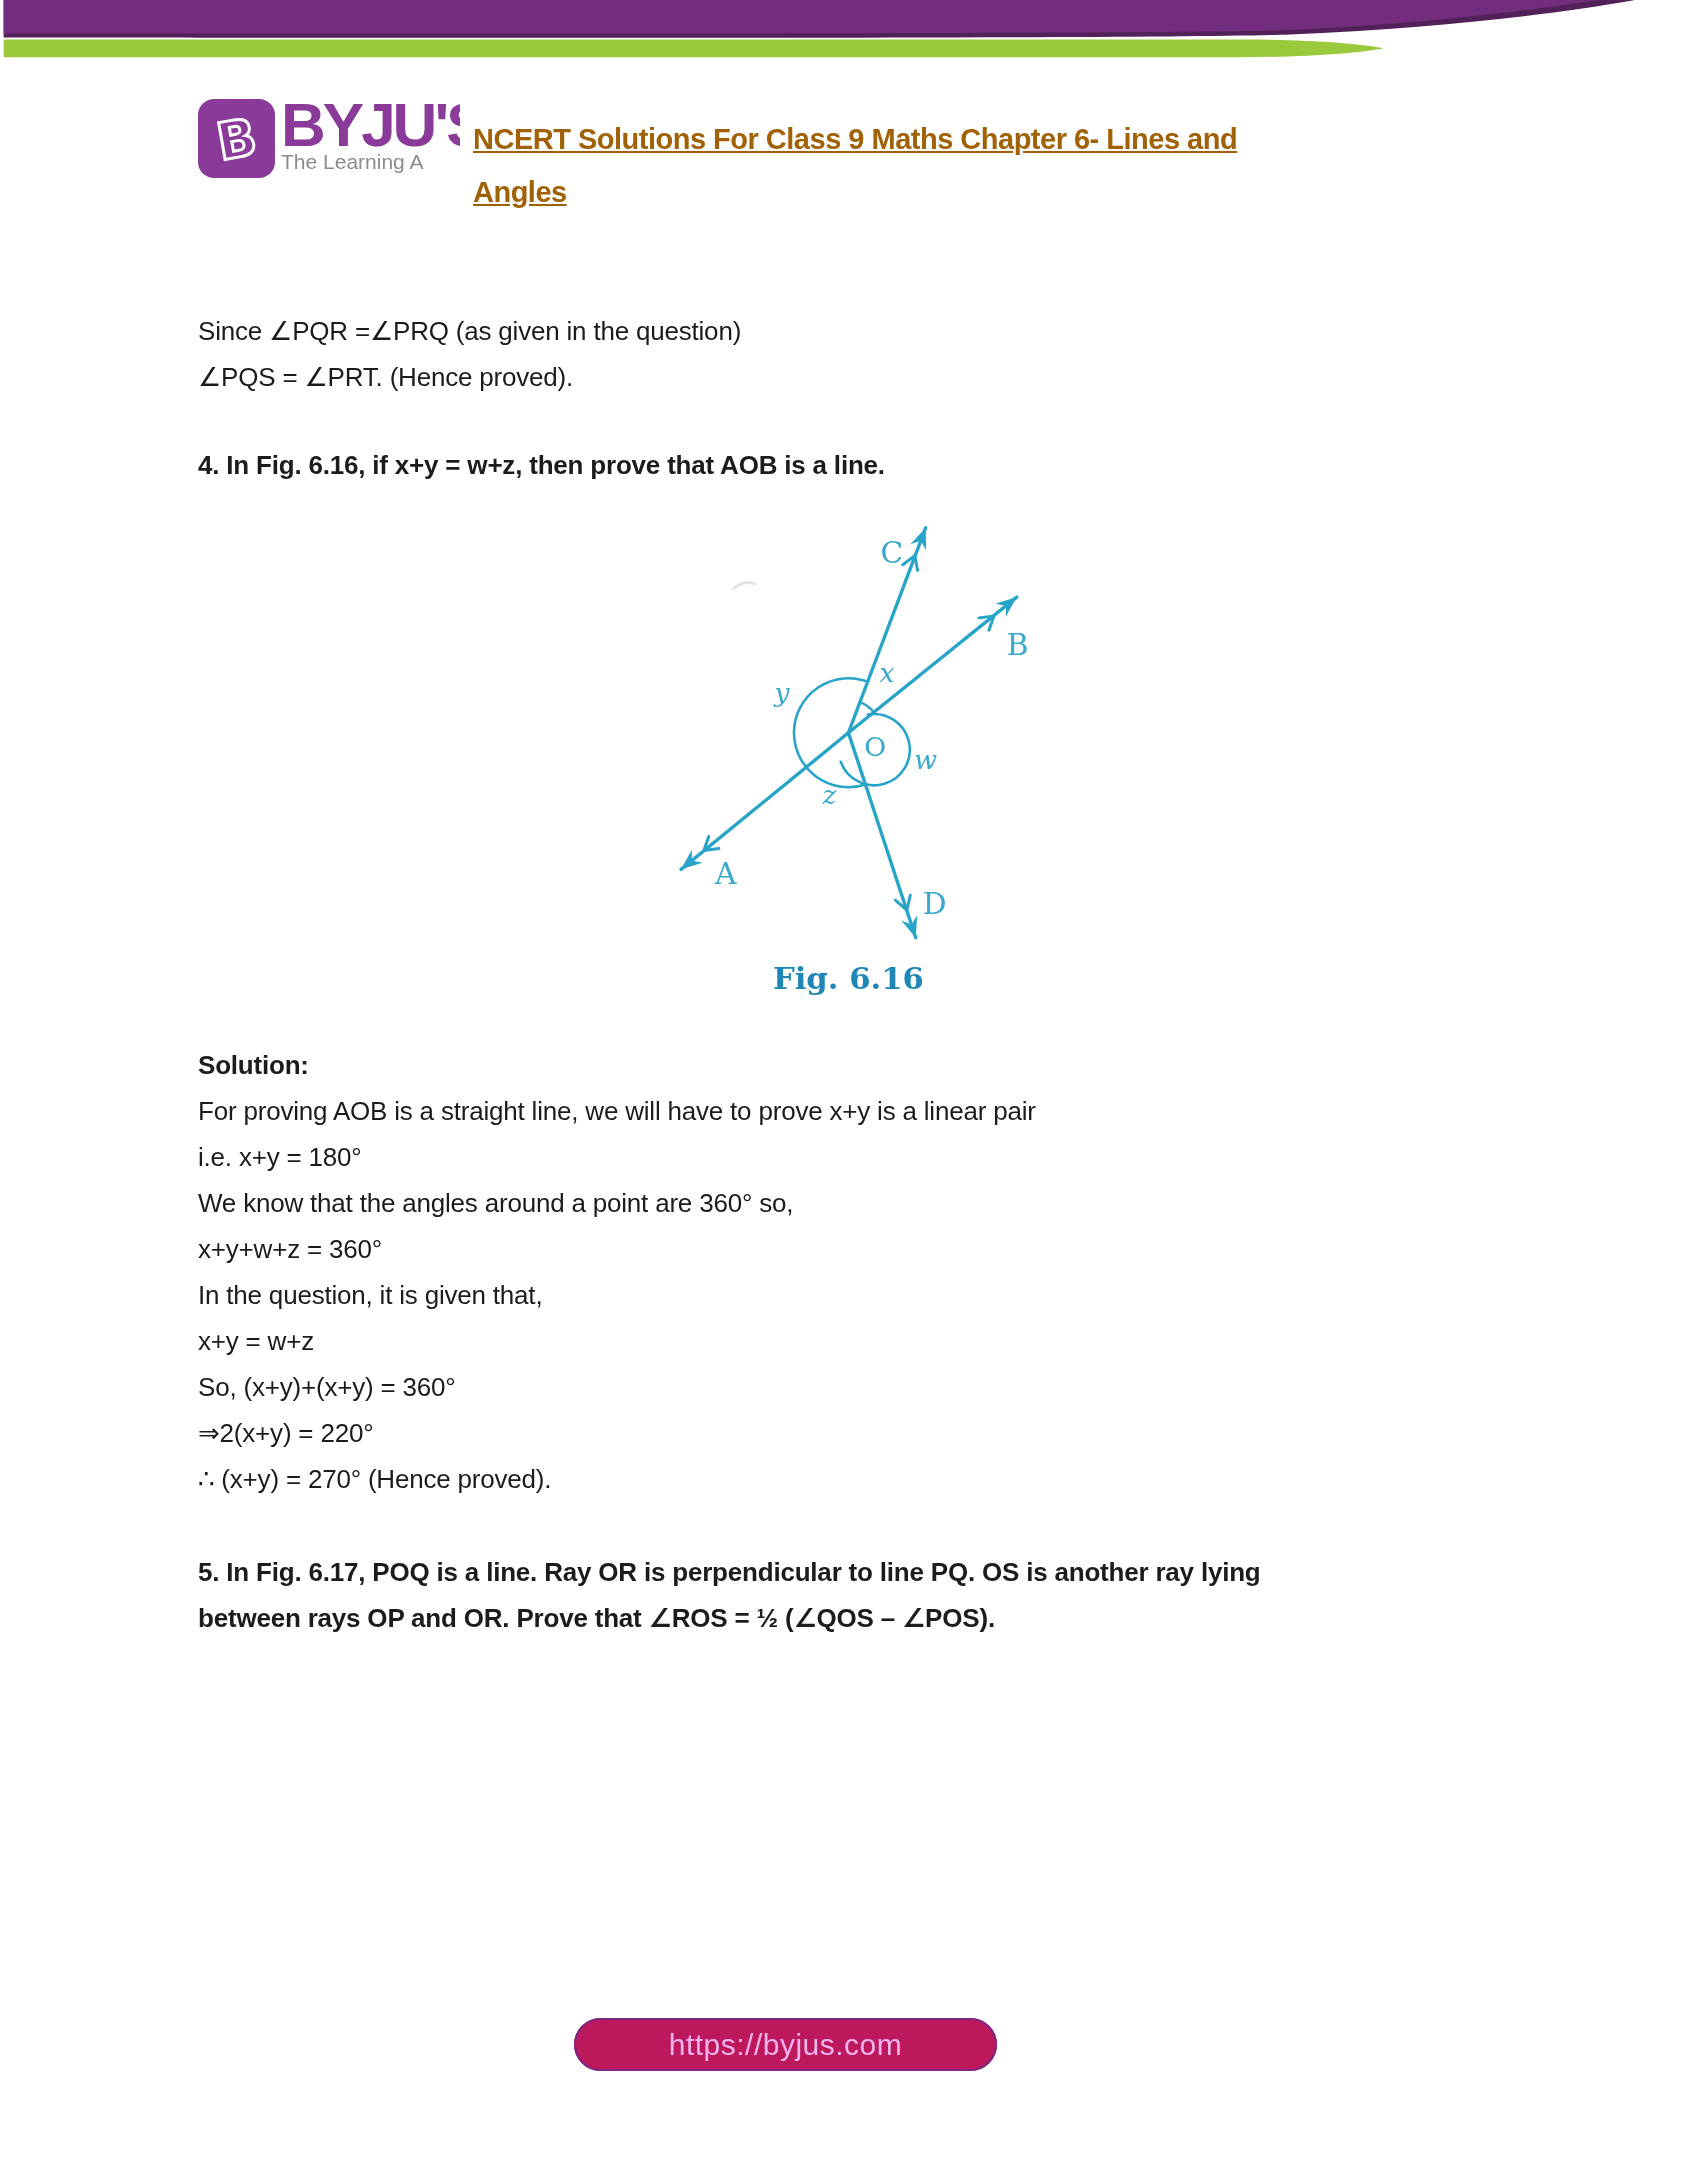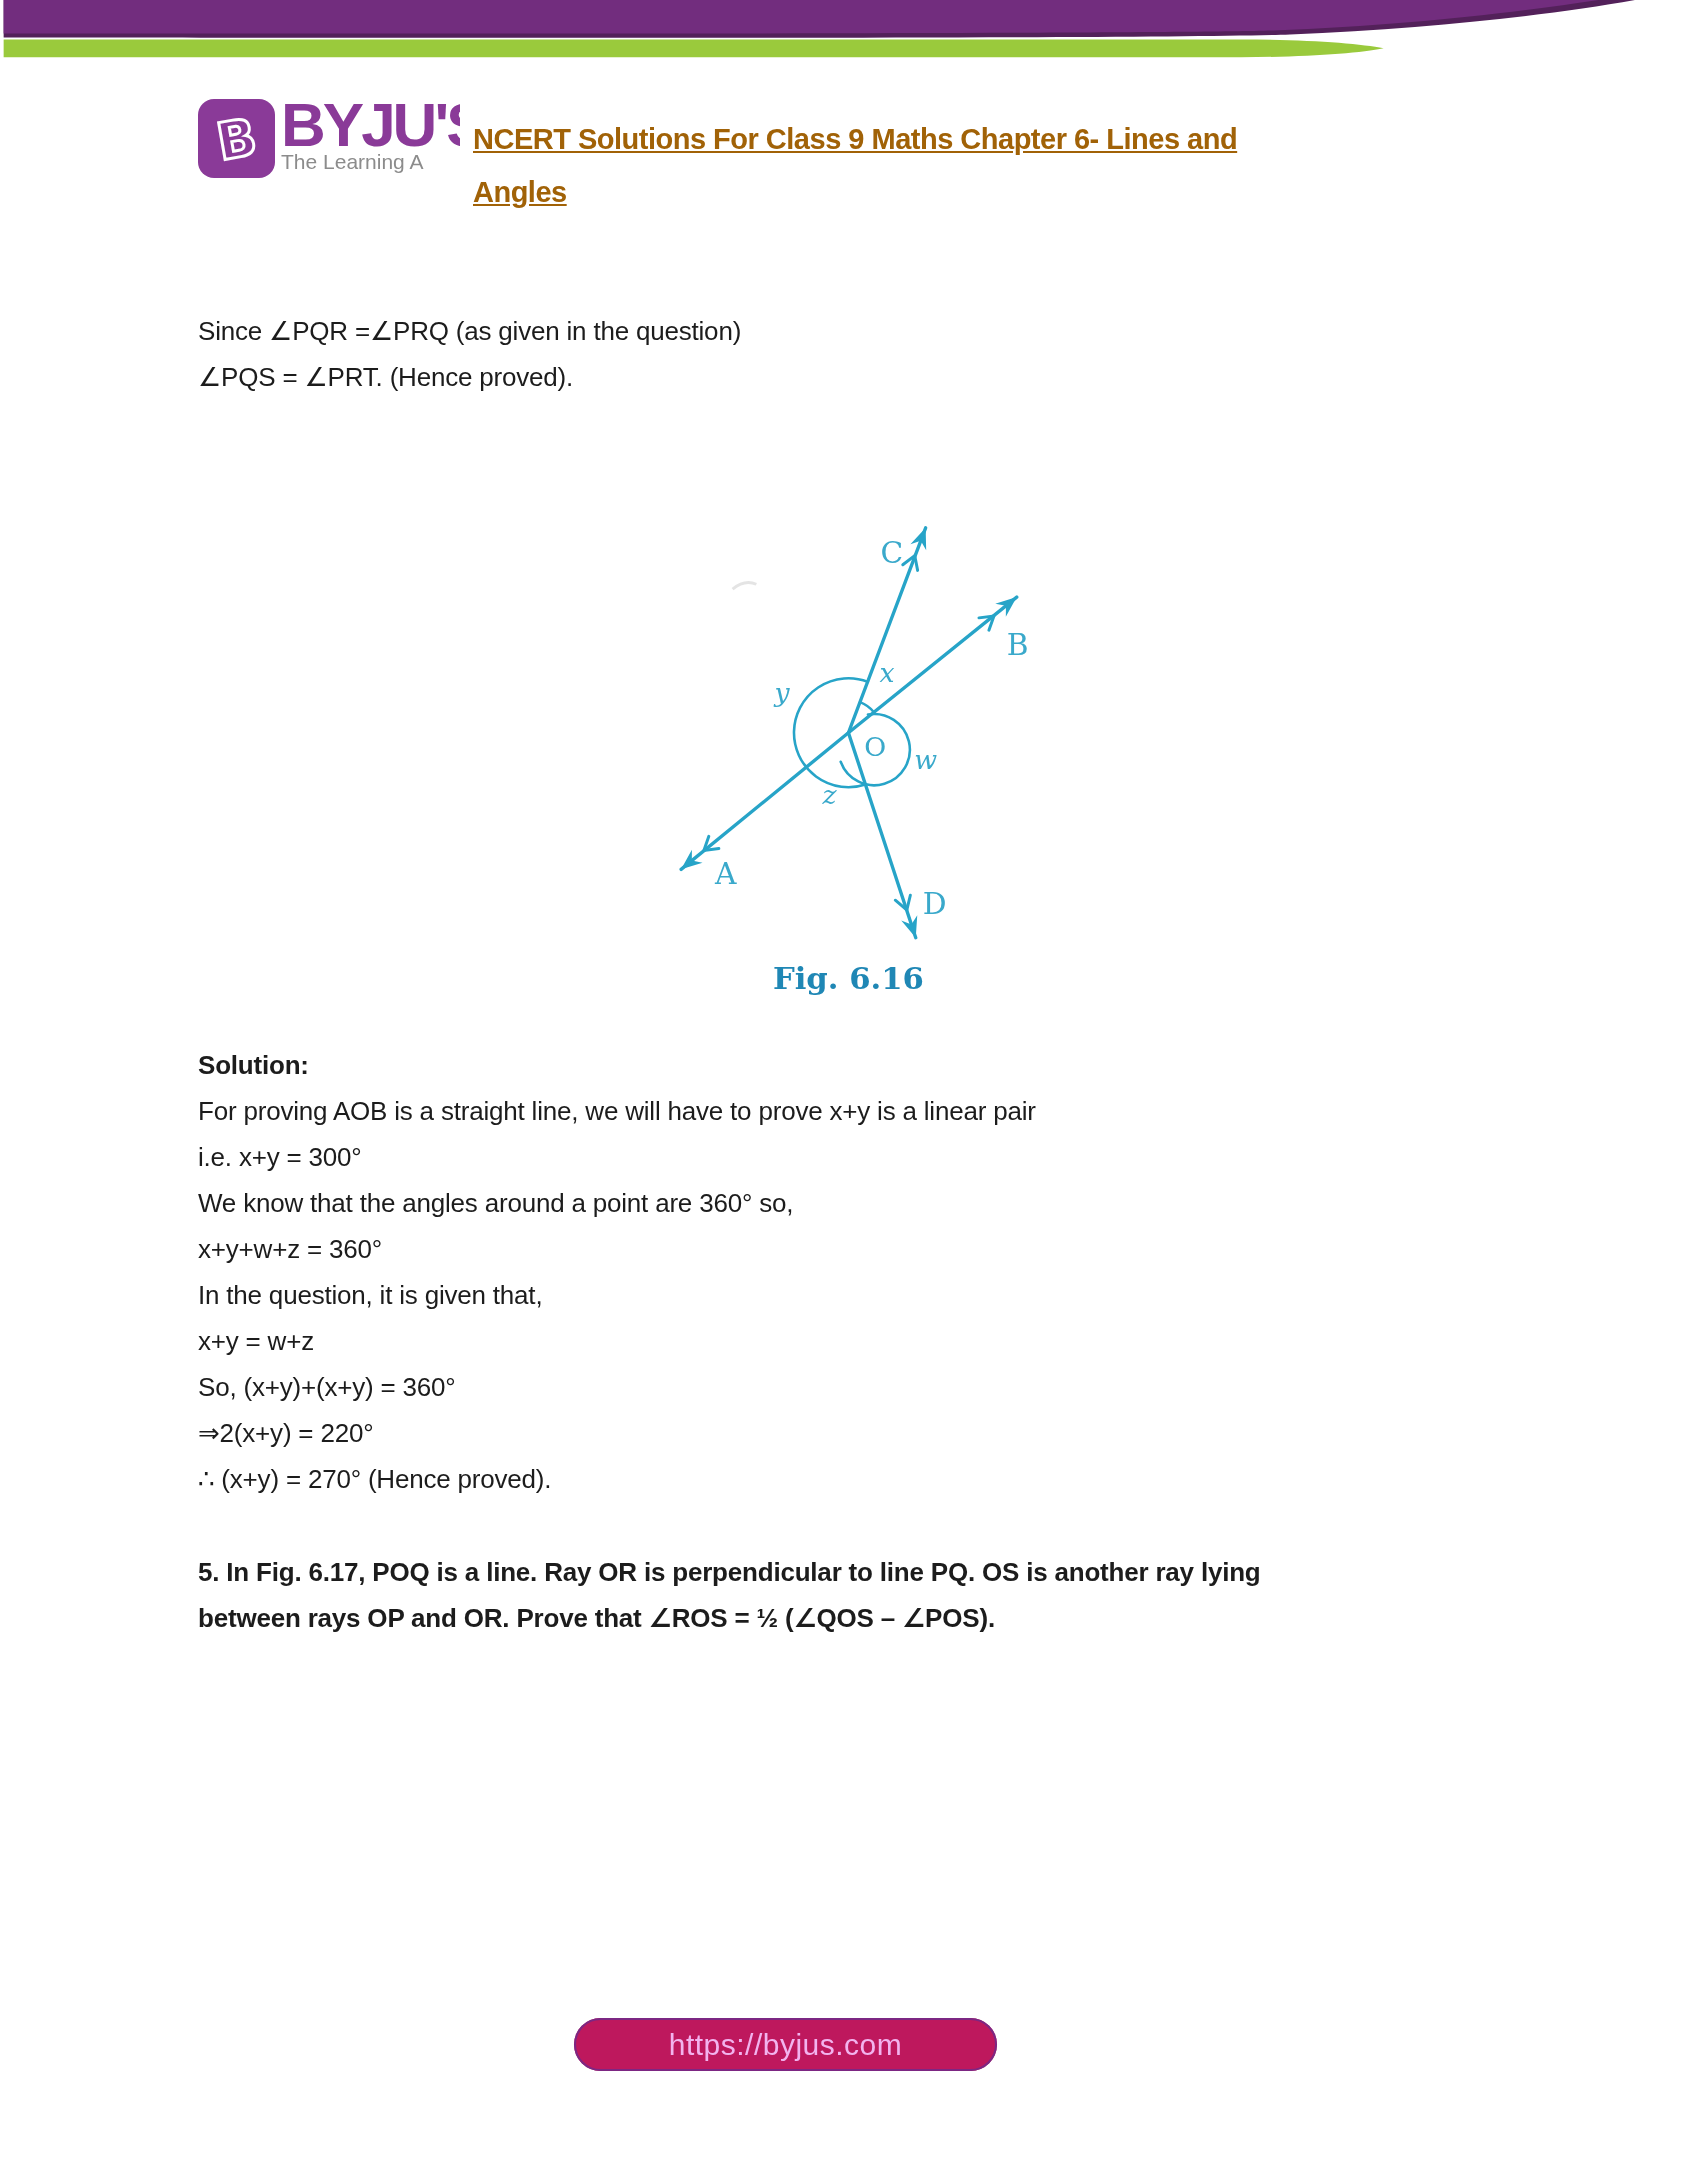--- a/index.html
+++ b/index.html
@@ -51,20 +51,21 @@
   <div class="abs title">
     <div>NCERT Solutions For Class 9 Maths Chapter 6- Lines and</div>
     <div>Angles</div>
   </div>
 
   <div class="abs tblock" style="top:308px;">
       <div>Since ∠PQR =∠PRQ (as given in the question)</div>
       <div>∠PQS = ∠PRT. (Hence proved).</div>
     </div>
 
+  <div class="abs tblock bold" style="top:442px;">4. In Fig. 6.16, if x+y = w+z, then prove that AOB is a line.</div>
 
   <svg class="abs fig-svg" width="495" height="495" viewBox="0 0 500 500">
     <g stroke="#27a4c8" stroke-width="3.4" fill="none" stroke-linecap="round">
 
       <path d="M88,363 L257,225 L427,88"></path>
 
       <path d="M257,225 L335,18"></path>
 
       <path d="M257,225 L325,432"></path>
 
@@ -102,21 +103,21 @@
         <text x="335" y="262">w</text>
       </g>
     </g>
     <text x="257" y="484" text-anchor="middle" font-family="DejaVu Serif, serif" font-weight="bold" font-size="31" fill="#1f87b5">Fig. 6.16</text>
   </svg>
 
   <div class="abs tblock" style="top:1042px;">
     <div class="bold">Solution:</div>
     <div>
         <div>For proving AOB is a straight line, we will have to prove x+y is a linear pair</div>
-        <div>i.e. x+y = 300°</div>
+        <div>i.e. x+y = 180°</div>
         <div>We know that the angles around a point are 360° so,</div>
         <div>x+y+w+z = 360°</div>
         <div>In the question, it is given that,</div>
         <div>x+y = w+z</div>
         <div>So, (x+y)+(x+y) = 360°</div>
         <div>⇒2(x+y) = 220°</div>
         <div>∴ (x+y) = 270° (Hence proved).</div>
       </div>
   </div>
 

